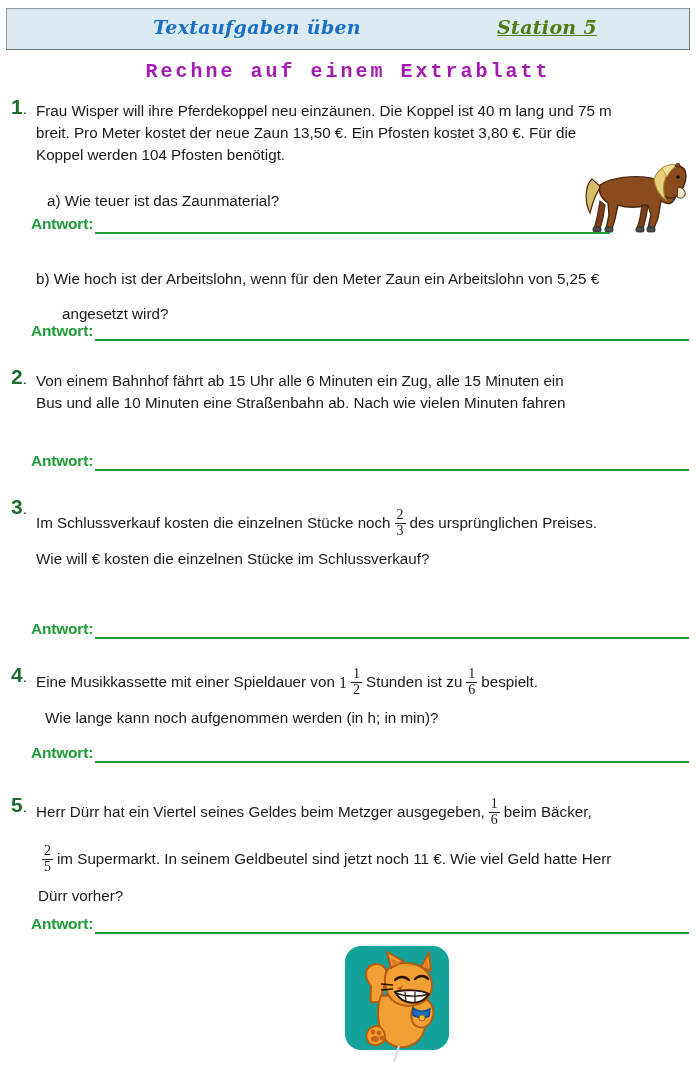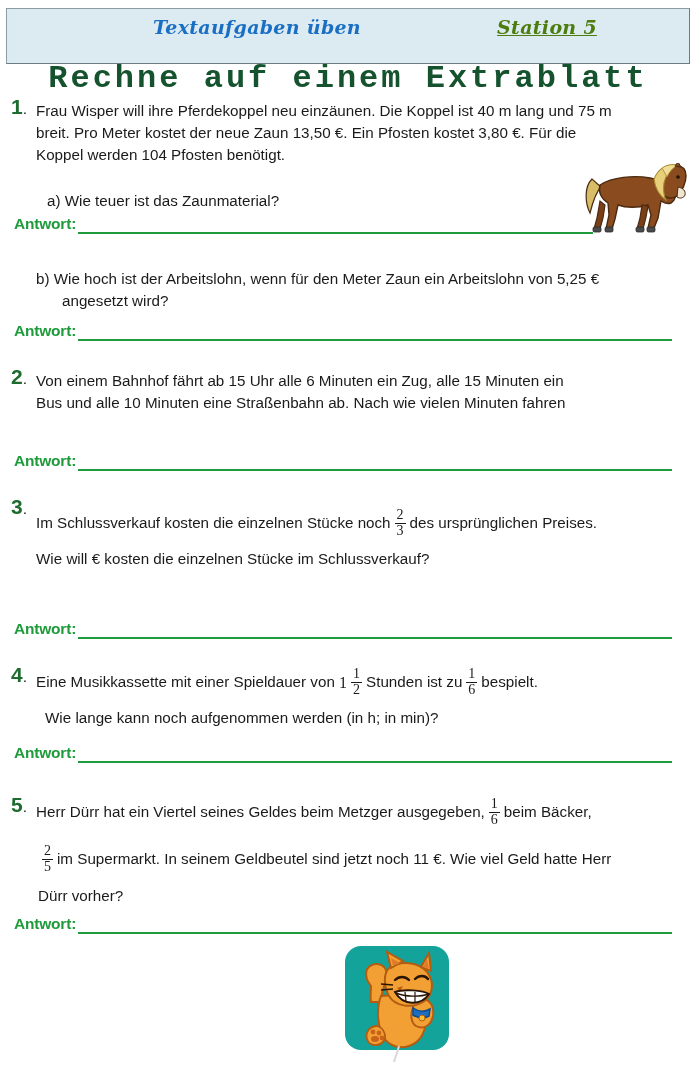--- a/index.html
+++ b/index.html
@@ -16,21 +16,21 @@
     position: relative;
     overflow: hidden;
   }
 
   
   .header-banner {
     position: absolute;
     left: 6px;
     top: 8px;
     width: 684px;
-    height: 56px;
+    height: 42px;
     background: #dcebf1;
     border: 1px solid #8d9ba3;
     border-bottom-color: #6d7a82;
     border-right-color: #6d7a82;
   }
   .banner-title {
     position: absolute;
     left: 120px;
     top: 7px;
     width: 260px;
@@ -59,23 +59,23 @@
 
   
   .page-title {
     position: absolute;
     left: 0;
     top: 60px;
     width: 696px;
     text-align: center;
     font-family: "Liberation Mono", "DejaVu Sans Mono", monospace;
     font-weight: bold;
-    font-size: 32px;
+    font-size: 20px;
     letter-spacing: 3px;
-    color: #14532d;
+    color: #a21caf;
   }
 
   
   .problem {
     position: absolute;
     left: 0;
     width: 696px;
   }
   .pnum {
     position: absolute;
@@ -92,21 +92,21 @@
     font-weight: normal;
   }
   .ptext {
     padding-left: 36px;
     padding-right: 16px;
     font-size: 15.2px;
     line-height: 22px;
     text-align: left;
   }
   .ptext p { margin: 0; }
-  .indent2 { padding-left: 62px; }
+  .indent2 { padding-left: 62px; margin-top: 13px; }
   .sub-q {
     padding-left: 62px;
     text-indent: -26px;
     font-size: 15.2px;
     line-height: 22px;
   }
 
   
   .frac {
     display: inline-block;
@@ -123,21 +123,21 @@
   .frac .den { display: block; padding: 0 2px; border-top: 1px solid #1a1a1a; }
   .mixed {
     font-family: "Liberation Serif", "DejaVu Serif", serif;
     font-size: 16px;
     vertical-align: middle;
   }
 
   
   .answer-row {
     position: absolute;
-    left: 0;
+    left: 17px;
     width: 612px;
     height: 22px;
   }
   .answer-label {
     position: absolute;
     left: 14px;
     top: 0;
     font-size: 15.5px;
     font-weight: bold;
     color: #1f9b3c;

